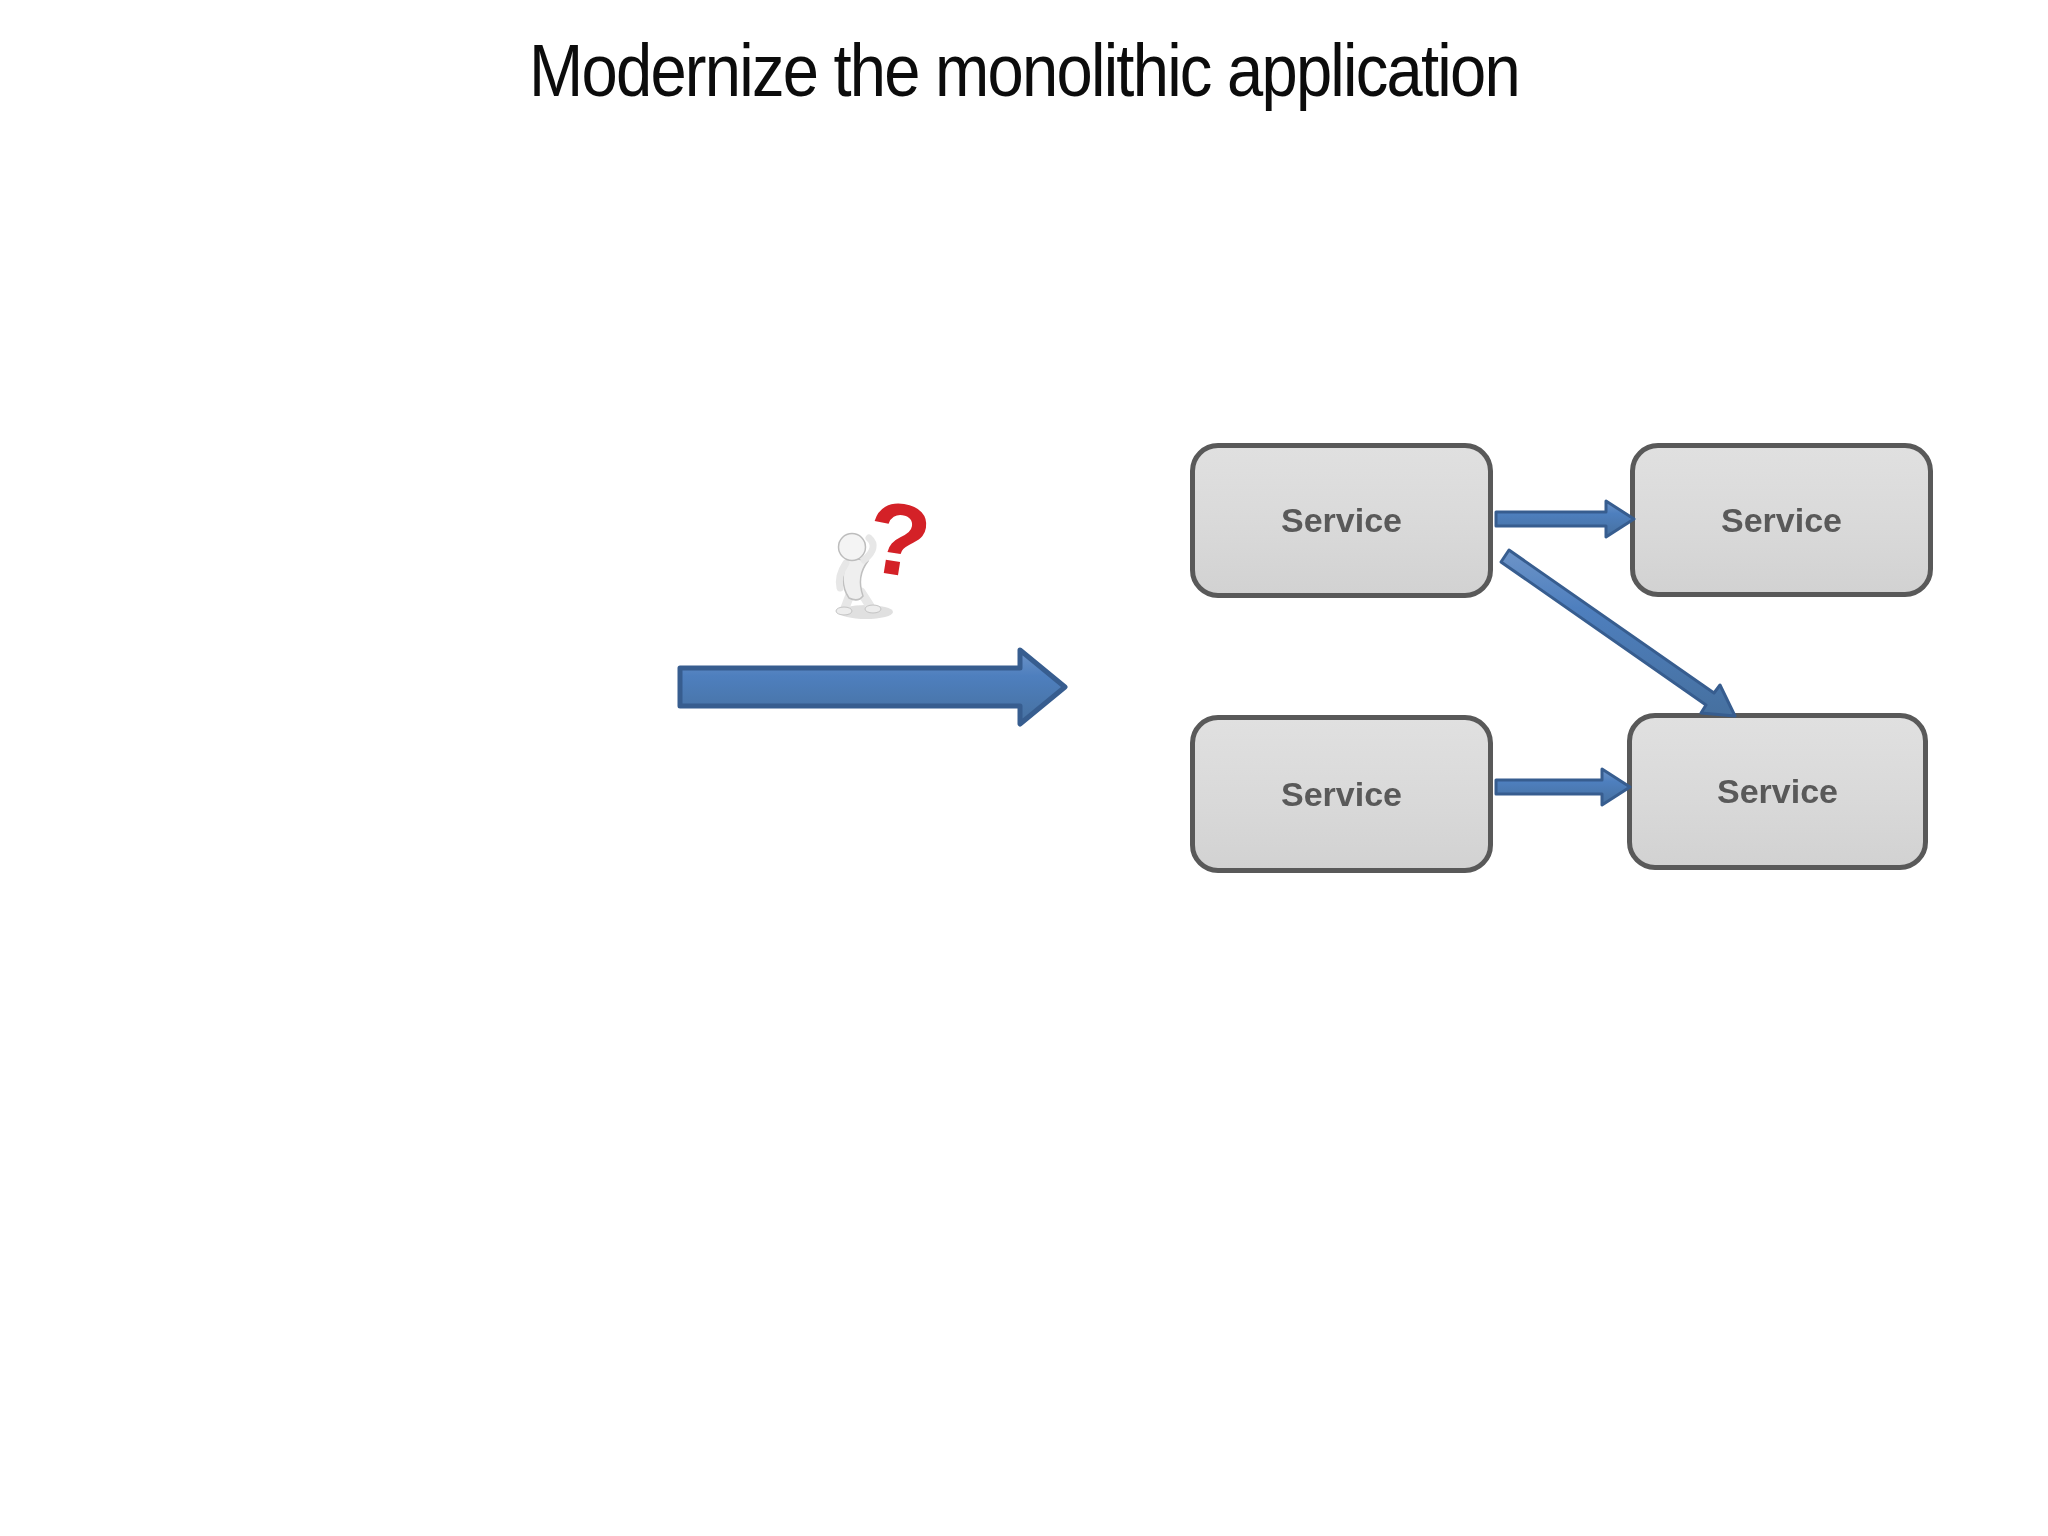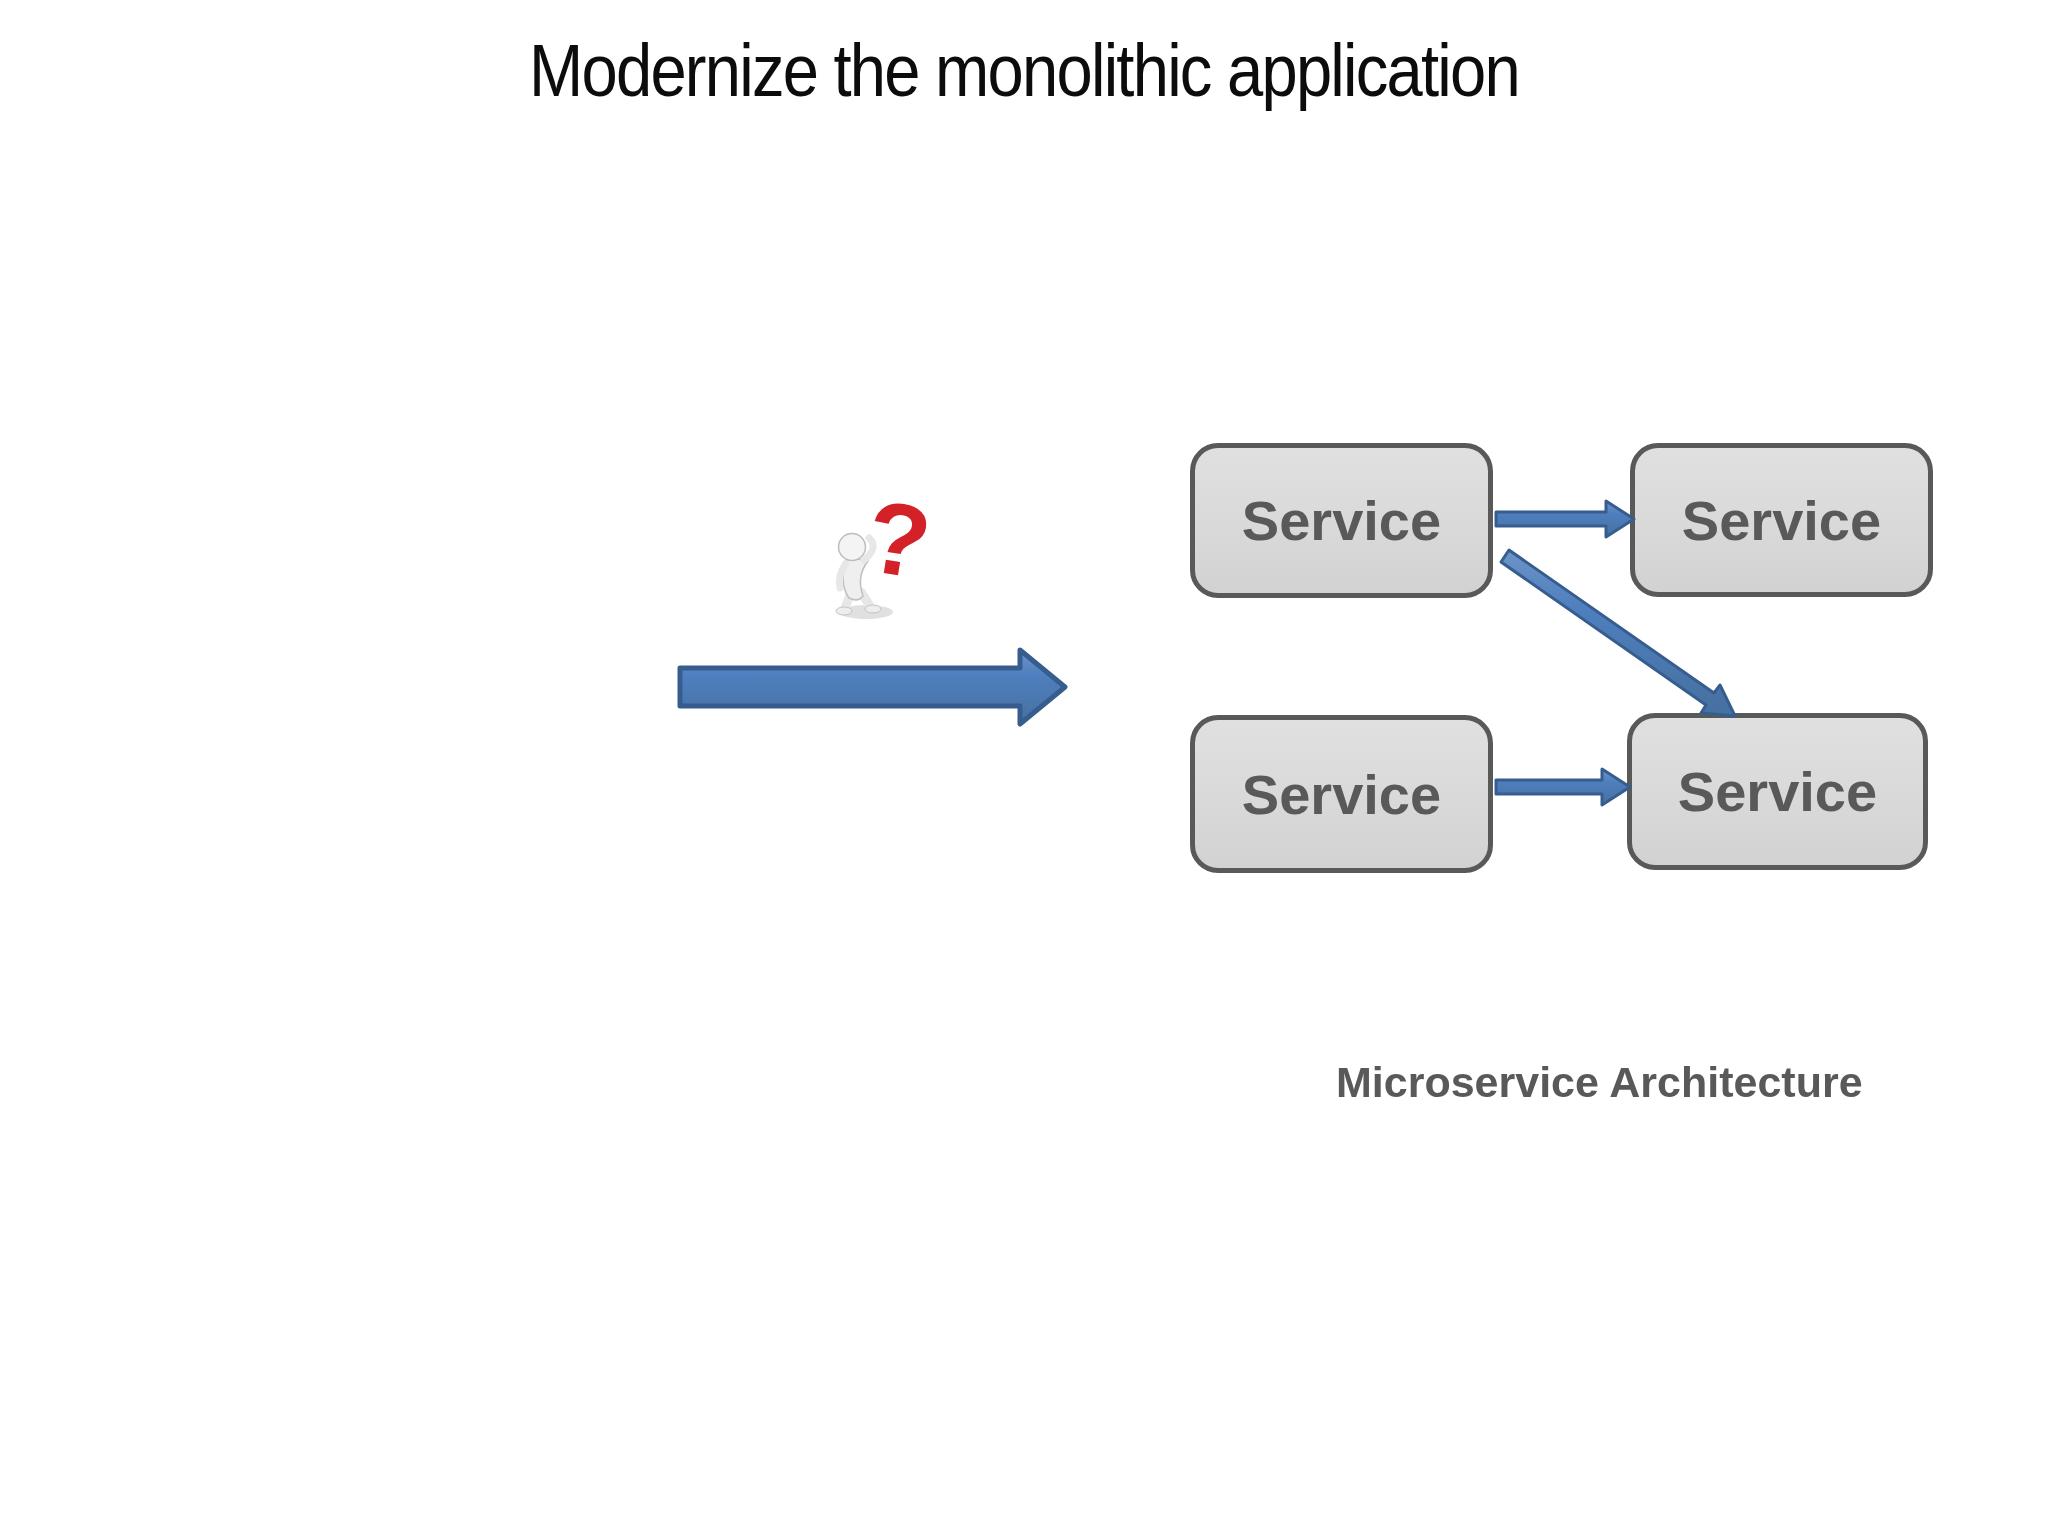--- a/index.html
+++ b/index.html
@@ -59,21 +59,21 @@
     position: absolute;
     left: 0;
     top: 258px;
     width: 100%;
     text-align: center;
     font-size: 44px;
     font-weight: bold;
     color: #595959;
   }
 
-  .service-box { font-size: 56px; text-align: right; }
+  .service-box { font-size: 34px; text-align: right; }
   .service-box.s1 { left: 1190px; top: 443px;  width: 303px; height: 155px; }
   .service-box.s2 { left: 1630px; top: 443px;  width: 303px; height: 154px; }
   .service-box.s3 { left: 1190px; top: 715px;  width: 303px; height: 158px; }
   .service-box.s4 { left: 1627px; top: 713px;  width: 301px; height: 157px; }
 
   
   .ms-caption {
     position: absolute;
     left: 1336px;
     top: 1058px;
@@ -165,21 +165,20 @@
 
       <path d="M846,563 C840,572 838,580 840,588" stroke="#e7e7e7" stroke-width="7" stroke-linecap="round" fill="none"></path>
 
       <path d="M864,560 C874,552 876,544 869,538" stroke="#e7e7e7" stroke-width="7" stroke-linecap="round" fill="none"></path>
 
       <circle cx="852" cy="547" r="13.5" fill="#f4f4f4" stroke="#bdbdbd" stroke-width="1.5"></circle>
     </g>
     <text x="868" y="575" font-family="Liberation Sans, sans-serif" font-size="102" font-weight="bold" fill="#d42127" transform="rotate(9 900 535)">?</text>
   </svg>
 
-  <div class="ms-caption">Microservice Architecture</div>
 
   <div class="page-number">18</div>
 
   <div class="footer-bar">
       <div class="bar-seg" style="width: 1115px; background: rgb(219, 10, 46);"></div>
       <div class="bar-seg" style="width: 30px; background: rgb(140, 14, 34);"></div>
       <div class="bar-seg" style="width: 75px; background: rgb(230, 8, 45);"></div>
       <div class="bar-seg" style="width: 39px; background: rgb(192, 14, 38);"></div>
       <div class="bar-seg" style="width: 105px; background: rgb(210, 18, 46);"></div>
       <div class="bar-seg" style="width: 52px; background: rgb(126, 20, 38);"></div>

